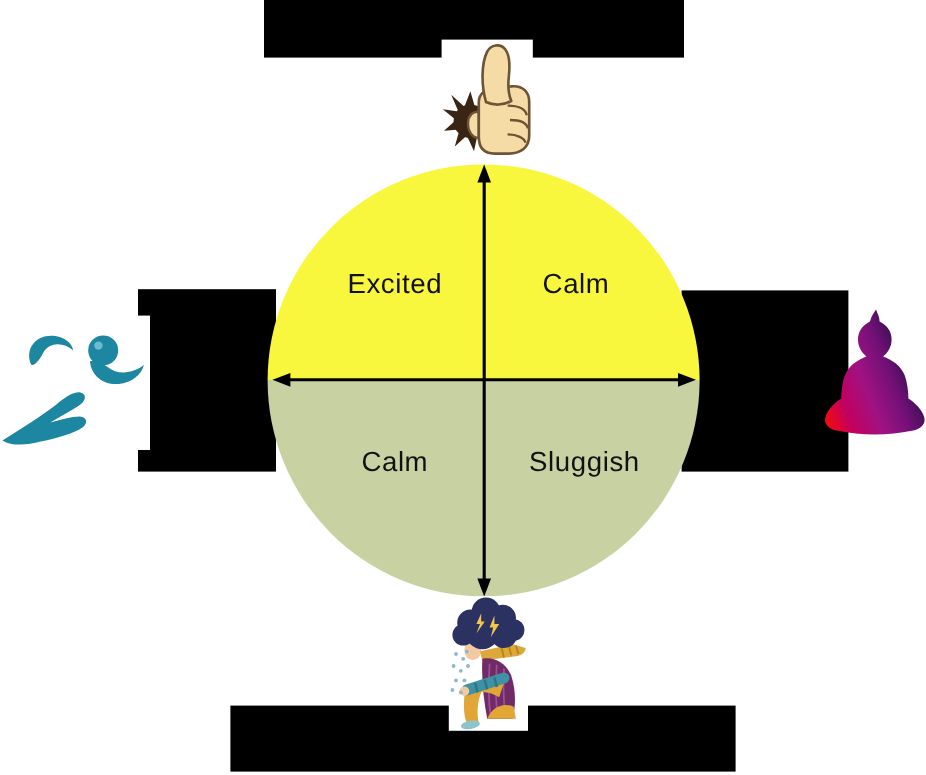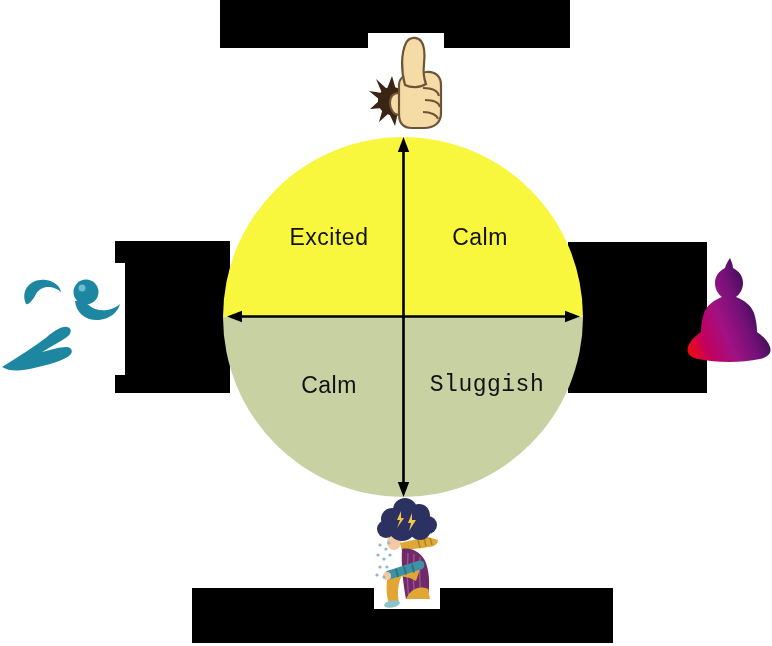--- a/index.html
+++ b/index.html
@@ -28,21 +28,21 @@
   <div class="redacted" style="left:220px;top:0;width:350px;height:48px;"></div>
   <div class="redacted" style="left:115px;top:241px;width:115px;height:152px;"></div>
   <div class="redacted" style="left:568px;top:242px;width:139px;height:151px;"></div>
   <div class="redacted" style="left:192px;top:588px;width:421px;height:55px;"></div>
 
   <div id="circle"></div>
 
   <div class="quad-label" style="left:329px;top:237px;">Excited</div>
   <div class="quad-label" style="left:480px;top:237px;">Calm</div>
   <div class="quad-label" style="left:329px;top:385px;">Calm</div>
-  <div class="quad-label" style="left:487px;top:385px;font-family:Liberation Mono, monospace;">Sluggish</div>
+  <div class="quad-label" style="left:487px;top:385px;">Sluggish</div>
 
   <svg id="axes" width="772" height="646" viewBox="0 0 772 646">
     <g>
       <line x1="403.5" y1="150" x2="403.5" y2="484" stroke="#000" stroke-width="2.6"></line>
       <polygon points="403.5,137 397.8,152 409.2,152" fill="#000"></polygon>
       <polygon points="403.5,497 397.8,482 409.2,482" fill="#000"></polygon>
     </g>
     <g>
       <line x1="240" y1="316.5" x2="567" y2="316.5" stroke="#000" stroke-width="2.6"></line>
       <polygon points="227,316.5 242,310.8 242,322.2" fill="#000"></polygon>

